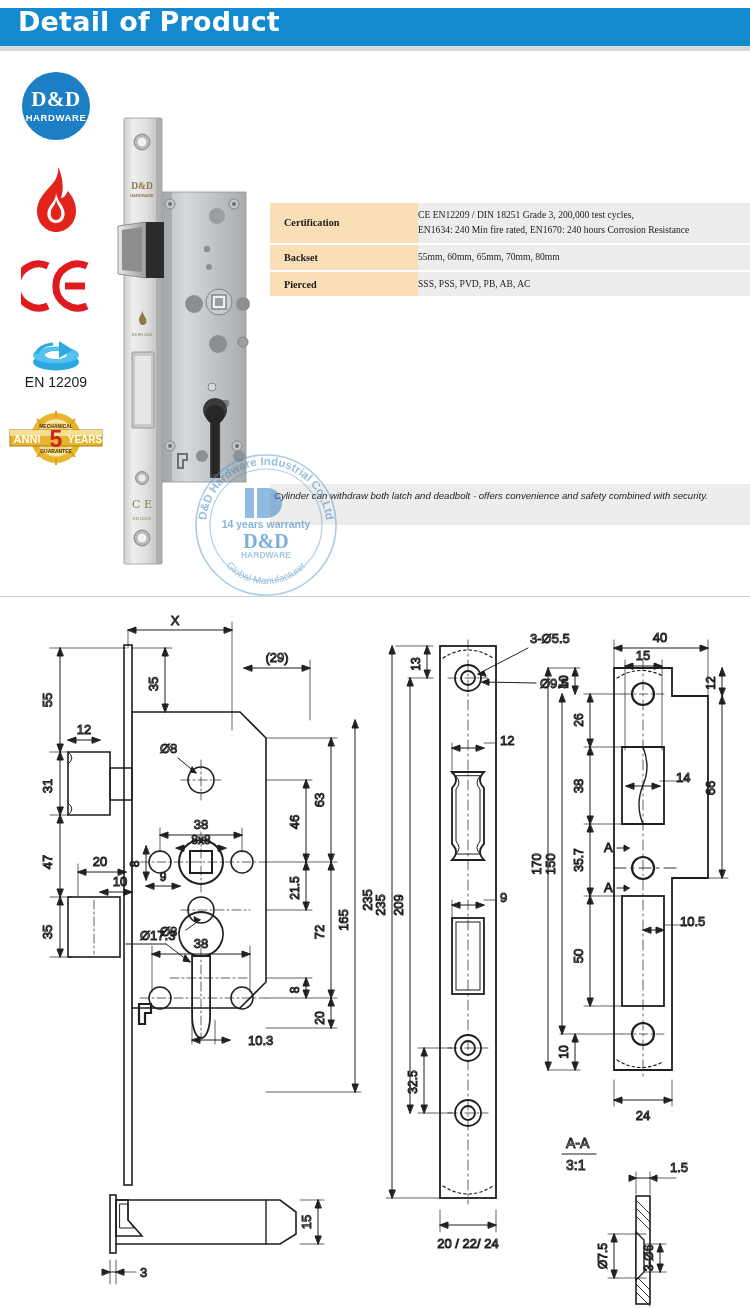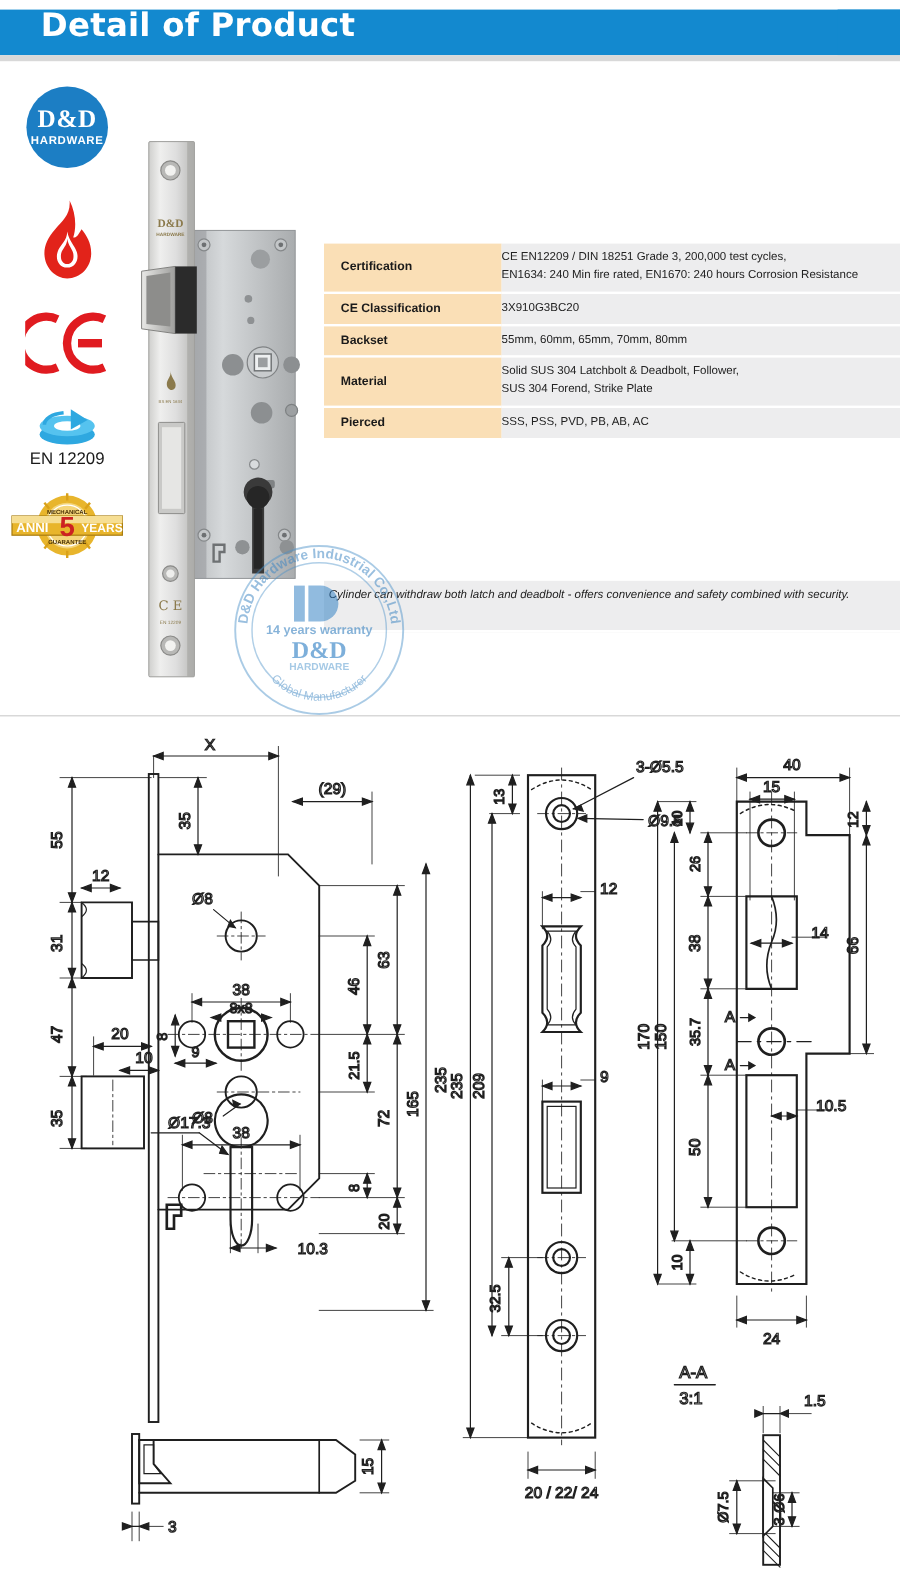--- a/index.html
+++ b/index.html
@@ -19,21 +19,20 @@
   }
   .header-band .tail{
     position:absolute; right:0; top:0; width:52px; height:38px;
     background:#1389cf;
   }
   .header-title{
     position:absolute; left:18px; top:8px;
     font-size:27px; font-weight:bold; color:#ffffff;
     letter-spacing:0.2px; line-height:1;
     font-family:"DejaVu Sans", sans-serif;
-    margin-left:16px;
   }
   .header-shadow{
     position:absolute; left:0; top:46px; width:750px; height:5px;
     background:#d8d8d8;
   }
 
   
   .badges{ position:absolute; left:0; top:58px; width:112px; }
   .badge{ width:112px; display:flex; align-items:center; justify-content:center; }
 
@@ -45,21 +44,21 @@
   .logo-dd{ font-family:"Liberation Serif", serif; font-weight:bold; font-size:21px; line-height:1; letter-spacing:0.5px;}
   .logo-hw{ font-size:9.5px; font-weight:bold; letter-spacing:0.6px; margin-top:2px;}
   .en-label{ font-size:14px; color:#1a1a1a; text-align:center; margin-top:2px; font-family:"Liberation Sans", sans-serif;}
 
   
   .product{ position:absolute; left:112px; top:104px; width:160px; height:470px; }
 
   
   .spec{
     position:absolute; left:270px; top:203px; width:480px;
-    border-collapse:collapse; font-size:9.4px;
+    border-collapse:collapse; font-size:9.4px;font-family:Liberation Serif, serif;
   }
   .spec td{ vertical-align:middle; padding:5px 8px; border-bottom:2px solid #ffffff; }
   .spec td.k{
     width:148px; background:#fadfb6; color:#1a1a1a; font-weight:bold;
     font-size:10.2px; padding-left:14px;
   }
   .spec td.v{ background:#ededee; color:#222; line-height:1.55; padding-left:0; font-size:9.6px;}
   .notes{ position:absolute; left:270px; width:480px; font-size:9.6px; color:#222; }
   .note-row{ background:#ededee; padding:6px 8px 24px 4px; border-bottom:2px solid #fff;font-style:italic;}
 
@@ -227,31 +226,22 @@
 </div>
 
 <table class="spec">
   <tbody>
     <tr>
       <td class="k">Certification</td>
       <td class="v" style="white-space:pre-line">CE EN12209 / DIN 18251 Grade 3, 200,000 test cycles,
 EN1634: 240 Min fire rated, EN1670: 240 hours Corrosion Resistance</td>
     </tr>
     <tr>
-      <td class="k">CE Classification</td>
-      <td class="v" style="white-space:pre-line">3X910G3BC20</td>
-    </tr>
-    <tr>
       <td class="k">Backset</td>
       <td class="v" style="white-space:pre-line">55mm, 60mm, 65mm, 70mm, 80mm</td>
-    </tr>
-    <tr>
-      <td class="k">Material</td>
-      <td class="v" style="white-space:pre-line">Solid SUS 304 Latchbolt &amp; Deadbolt, Follower,
-SUS 304 Forend, Strike Plate</td>
     </tr>
     <tr>
       <td class="k">Pierced</td>
       <td class="v" style="white-space:pre-line">SSS, PSS, PVD, PB, AB, AC</td>
     </tr>
   </tbody>
 </table>
 
 <div class="notes" style="top:484px;">
   <div class="note-row">Cylinder can withdraw both latch and deadbolt - offers convenience and safety combined with security.</div>

